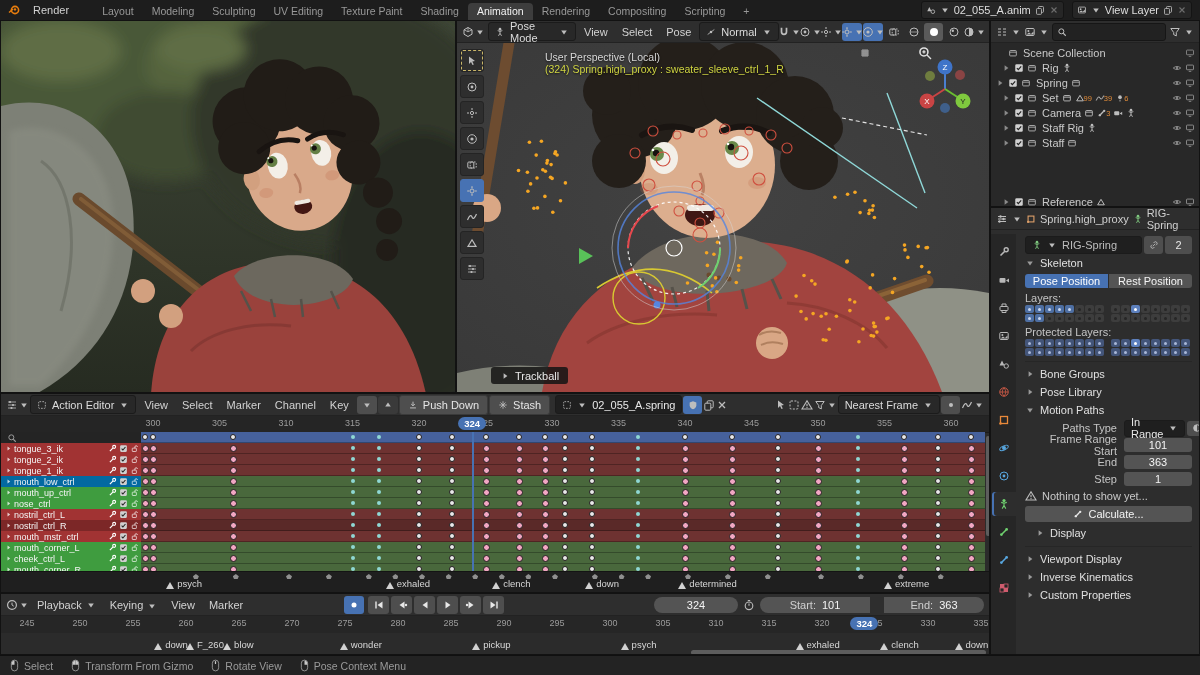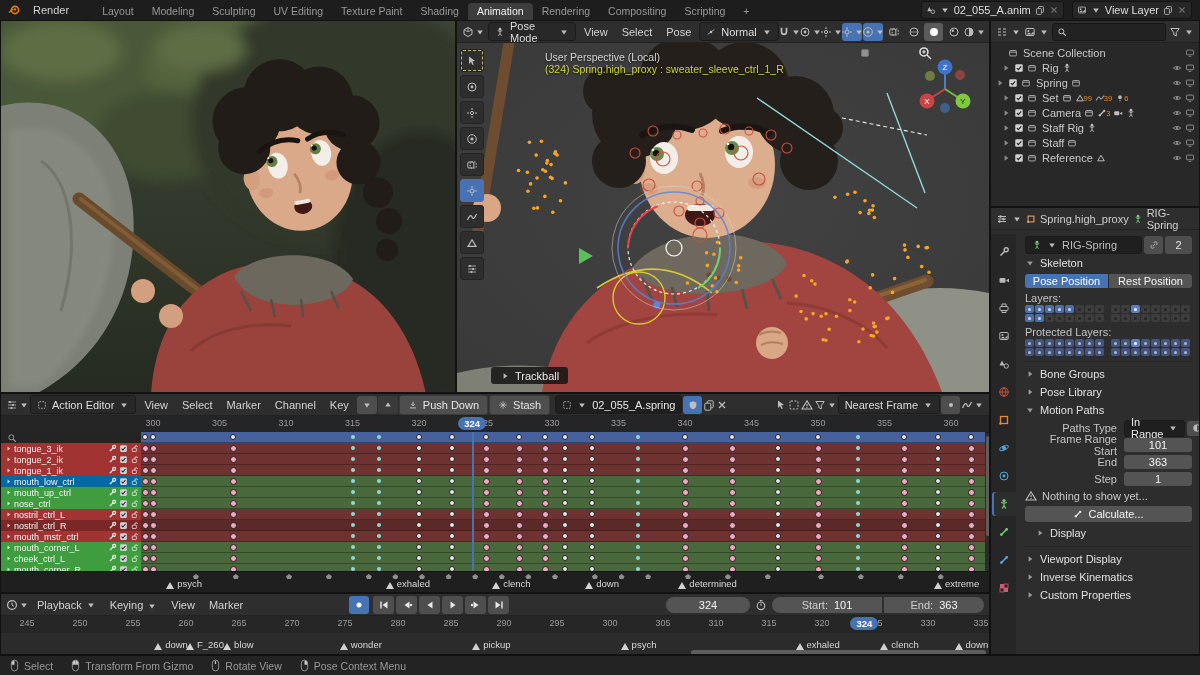--- a/index.html
+++ b/index.html
@@ -1026,21 +1026,21 @@
               <circle cx="6" cy="6" r="1.3" fill="currentColor"></circle>
             </svg>
           </span>
           <span class="ic sm" style="color: rgb(154, 154, 154);">
             <svg viewBox="0 0 12 12">
               <rect x="1.8" y="2.5" width="8.4" height="5.6" rx="0.8" fill="none" stroke="currentColor"></rect>
               <path d="M4.5 10h3" stroke="currentColor"></path>
             </svg>
           </span>
         </div>
-        <div class="orow" style="padding-left: 10px;">
+        <div class="orow" style="padding-left: 10px; margin-top: 44px;">
           <span class="ic sm" style="color: rgb(138, 138, 138);">
             <svg viewBox="0 0 10 10">
               <path d="M3.6 2.2v5.6L7.4 5z" fill="currentColor"></path>
             </svg>
           </span>
           <span class="ic sm">
             <svg viewBox="0 0 12 12">
               <rect x="1.5" y="1.5" width="9" height="9" rx="1.5" fill="#d0d0d0"></rect>
               <path d="M3.5 6.2L5.2 8l3.4-4" stroke="#222" stroke-width="1.4" fill="none"></path>
             </svg>
@@ -2274,21 +2274,21 @@
           <span>clench</span>
         </span>
         <span class="mk" style="left:584.25px">
           <span class="tri"></span>
           <span>down</span>
         </span>
         <span class="mk" style="left:677.35px">
           <span class="tri"></span>
           <span>determined</span>
         </span>
-        <span class="mk" style="left:933px">
+        <span class="mk" style="left:883px">
           <span class="tri"></span>
           <span>extreme</span>
         </span>
       </div>
   </div>
 
   <div class="region" style="left:0;top:593px;width:990px;height:62px;background:#2b2b2b;">
     <div class="hdr" id="tl-hdr">
       <span class="ic">
           <svg viewBox="0 0 12 12">
@@ -2378,21 +2378,21 @@
       <span class="ic" style="margin:0 4px;">
           <svg viewBox="0 0 12 12">
             <circle cx="6" cy="6.8" r="3.8" fill="none" stroke="currentColor" stroke-width="1.1"></circle>
             <path d="M6 4.5v2.3M4.8 1.5h2.4" stroke="currentColor" stroke-width="1.1"></path>
           </svg>
         </span>
       <span class="pfield" style="flex:none;width:110px;height:16px;border-radius:8px 0 0 8px;gap:6px;">
         <span style="color:#cfcfcf">Start:</span>
         <span>101</span>
       </span>
-      <span class="pfield" style="flex:none;width:100px;height:16px;border-radius:0 8px 8px 0;margin-left:1px;gap:6px;">
+      <span class="pfield" style="flex:none;width:100px;height:16px;border-radius:0 8px 8px 0;margin-left:13px;gap:6px;">
         <span style="color:#cfcfcf">End:</span>
         <span>363</span>
       </span>
     </div>
     <div class="abs" id="tl-ruler" style="left:0;top:22px;width:990px;height:17px;background:#262626;">
         <span class="tick" style="left:26px">245</span>
         <span class="tick" style="left:79px">250</span>
         <span class="tick" style="left:132px">255</span>
         <span class="tick" style="left:185px">260</span>
         <span class="tick" style="left:238px">265</span>

